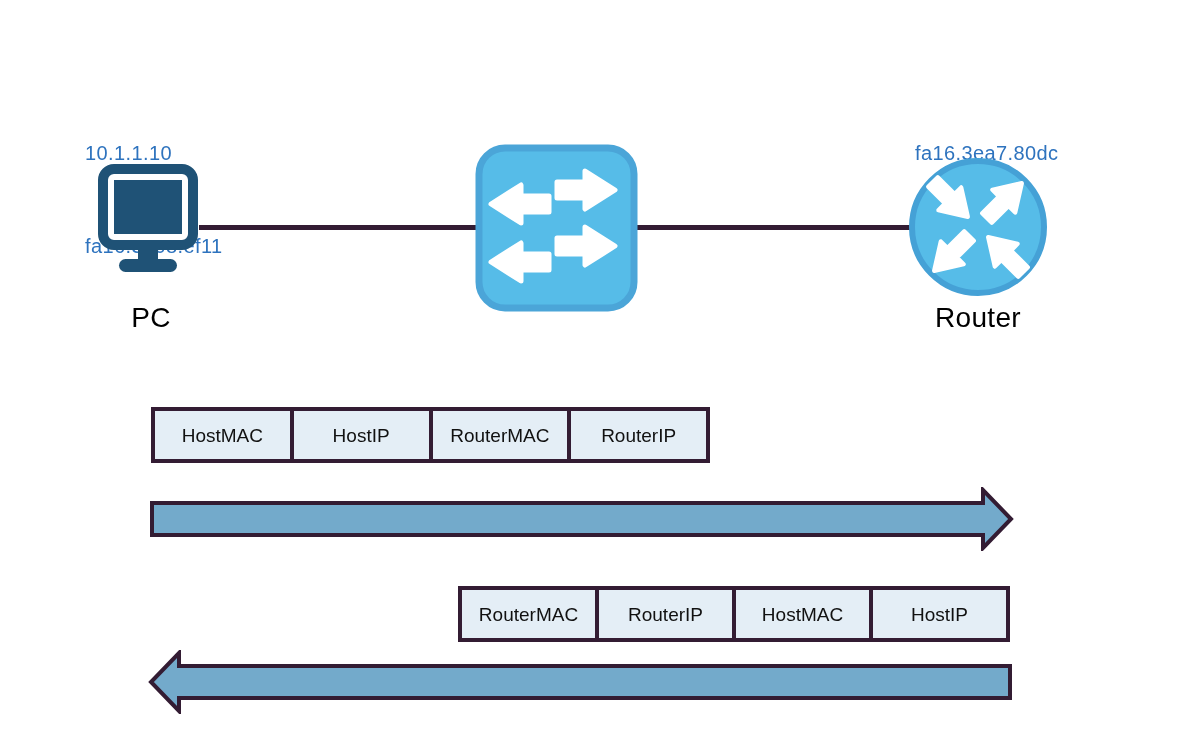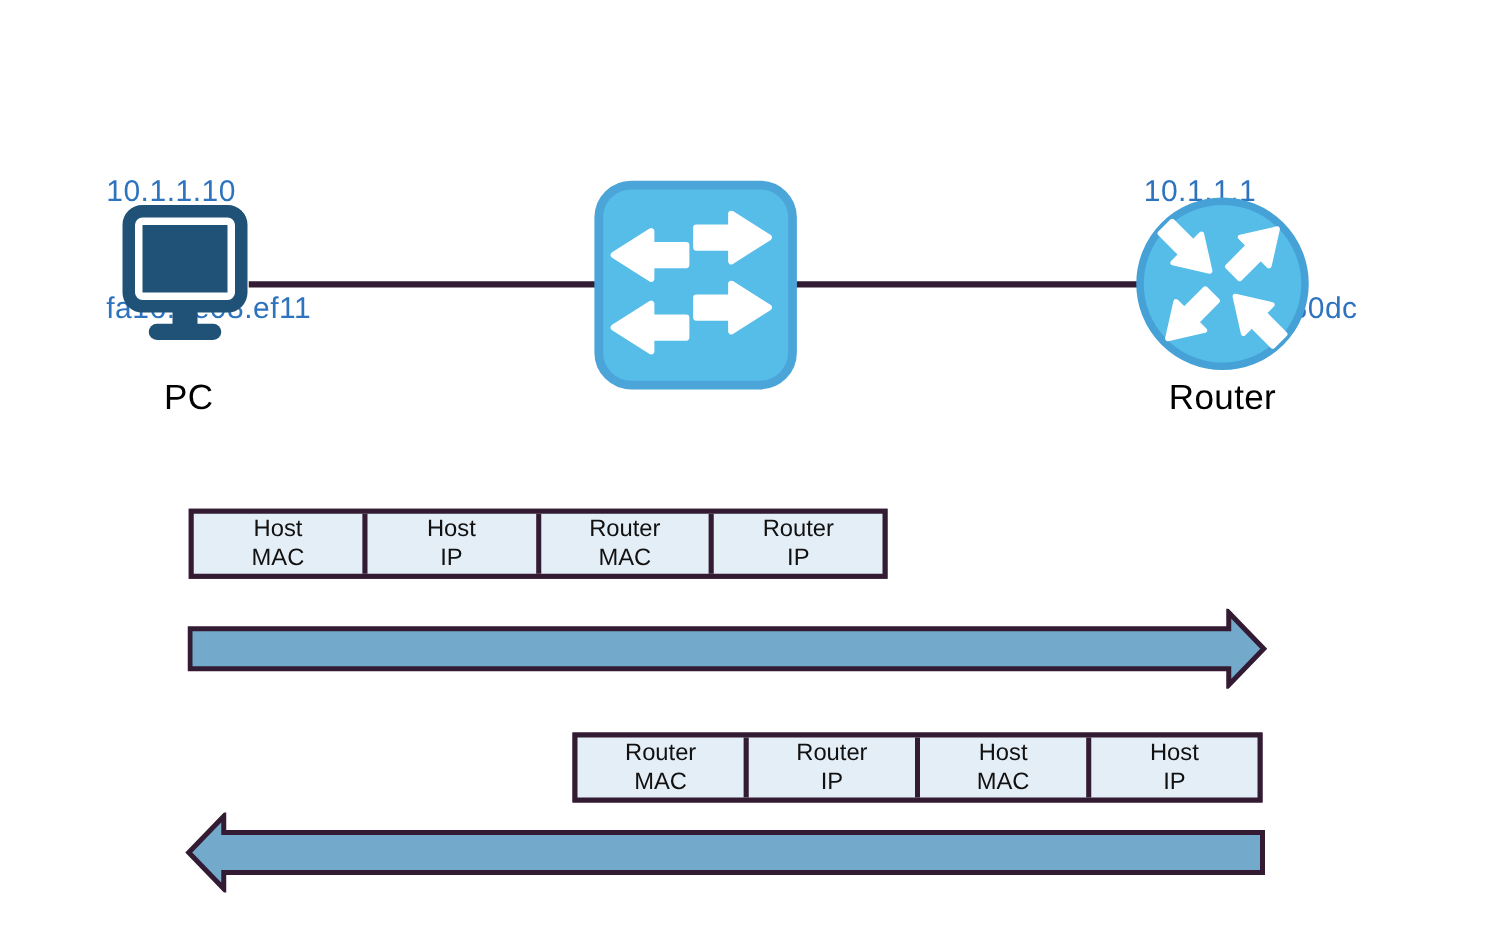--- a/index.html
+++ b/index.html
@@ -8,21 +8,21 @@
     width: 1200px;
     height: 746px;
     background: #ffffff;
     overflow: hidden;
     font-family: "Liberation Sans", sans-serif;
     color: #1a1a1a;
   }
   .abs { position: absolute; }
 
   .node-caption {
-    font-size: 24px;
+    font-size: 20px;
     line-height: 31px;
     letter-spacing: 0.4px;
     color: #2E73BE;
     white-space: pre;
   }
   .node-label {
     font-size: 28px;
     letter-spacing: 0.3px;
     color: #000000;
     text-align: center;
@@ -38,21 +38,21 @@
     border: 4px solid #331C33;
     background: #331C33;
     box-sizing: border-box;
     height: 56px;
   }
   .fcell {
     flex: 1 1 0;
     background: #E4EEF6;
     border-left: 4px solid #331C33;
     display: flex;
-    flex-direction: column;
+    flex-direction: row;
     align-items: center;
     justify-content: center;
     font-size: 19px;
     line-height: 23px;
     text-align: center;
     color: #111111;
   }
   .fcell:first-child { border-left: none; }
   .fcell span { display: block; }
 </style>
@@ -60,21 +60,20 @@
 <body>
 
 <div class="canvas">
 
   <div class="abs node-caption" style="left:85px; top:76px;">
     <div>10.1.1.10</div>
     <div>fa16.3e08.ef11</div>
   </div>
 
   <div class="abs node-caption" style="left:915px; top:76px;">
-    <div>10.1.1.1</div>
     <div>fa16.3ea7.80dc</div>
   </div>
 
   <svg class="abs" style="left:97px; top:163px;" width="102" height="112" viewBox="0 0 102 112">
     <rect x="6" y="6" width="90" height="76" rx="11" fill="#ffffff" stroke="#1F5276" stroke-width="10"></rect>
     <rect x="17" y="17" width="68" height="54" fill="#1F5276"></rect>
     <rect x="41" y="82" width="20" height="17" fill="#1F5276"></rect>
     <rect x="22" y="96" width="58" height="13" rx="6.5" fill="#1F5276"></rect>
   </svg>
 

